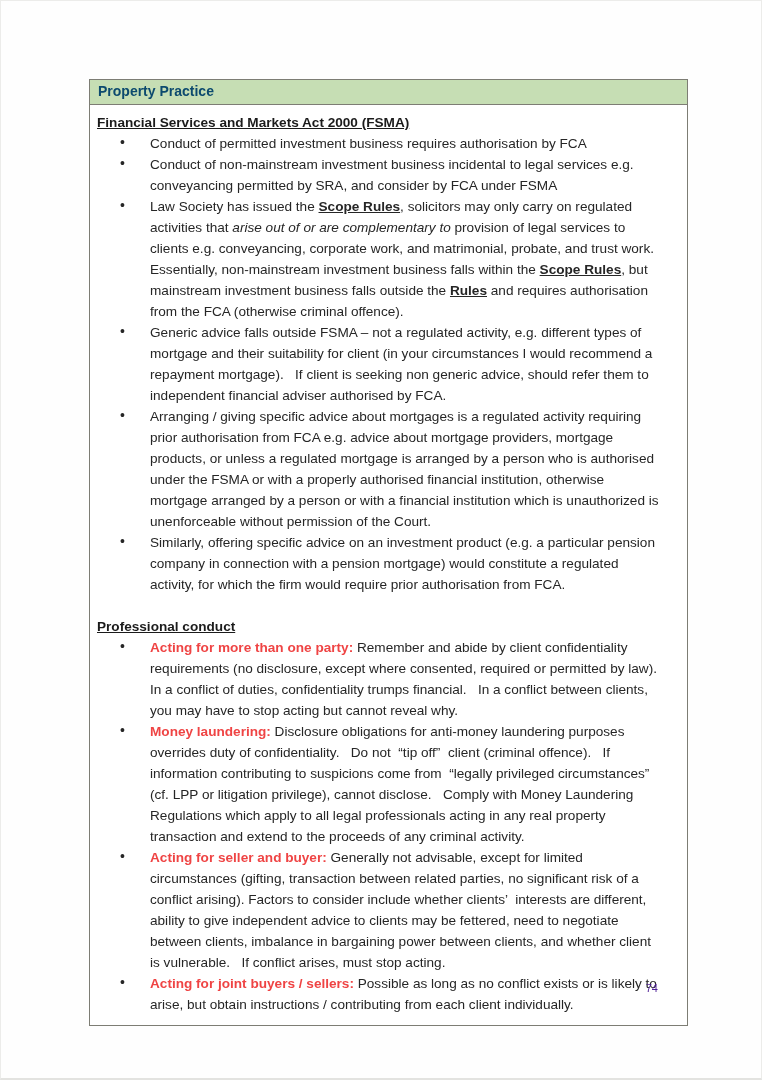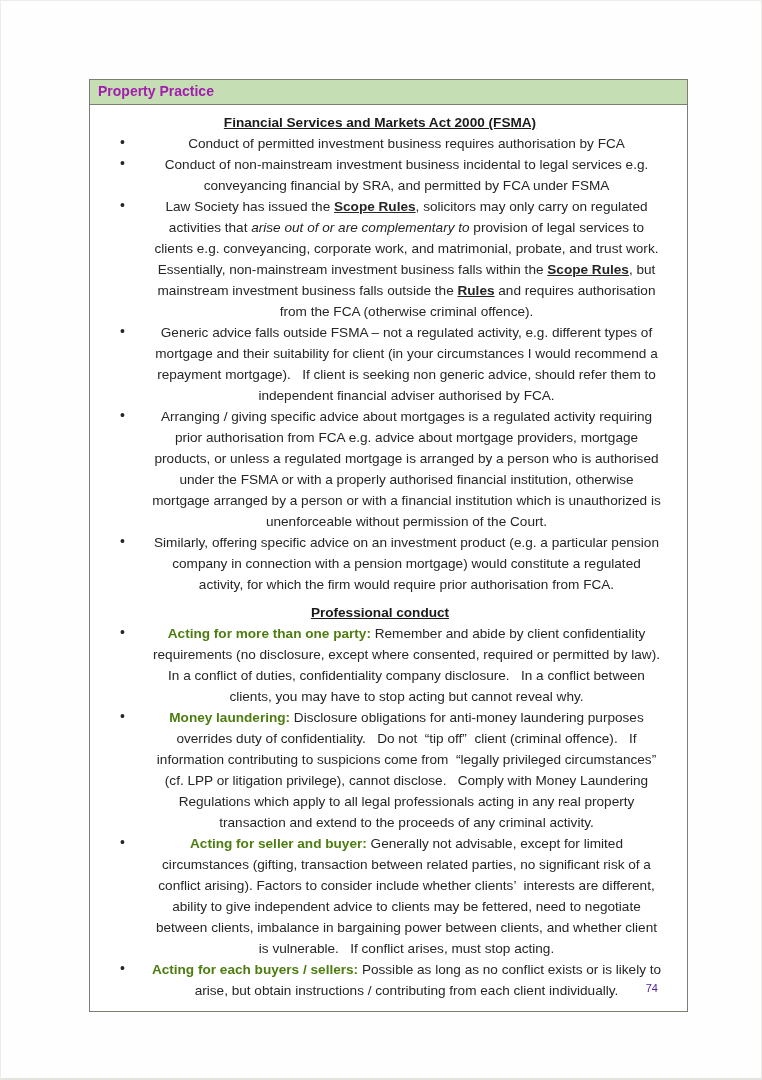--- a/index.html
+++ b/index.html
@@ -21,29 +21,29 @@
     border:1px solid #7d7d74;
     box-sizing:border-box;
     background:#ffffff;
   }
   .table-header{
     border-bottom:1px solid #7d7d74;
     padding:2px 8px 3px 8px;
     font-size:14px;
     font-weight:700;
     line-height:19px;
-    color:#a21caf;
+    color:#0c4a6e;
   }
   .table-body{
     padding:7px 24px 10px 7px;
     font-size:13.6px;
     line-height:21px;
   }
-  .section{margin:0;text-align:center;}
-  .section + .section{margin-top:7px;}
+  .section{margin:0;}
+  .section + .section{margin-top:21px;}
   .section-title{
     font-weight:700;
     text-decoration:underline;
     color:#1b1b1b;
   }
   ul.bullets{
     list-style:none;
     margin:0;padding:0 0 0 23px;
   }
   ul.bullets li{
@@ -51,21 +51,21 @@
     padding-left:30px;
     white-space:pre-wrap;
   }
   ul.bullets li .bullet{
     position:absolute;
     left:0;top:-1px;
     font-size:14px;
   }
   .u{text-decoration:underline;font-weight:bold;}
   em{}
-  strong{font-weight:700;color:#4d7c0f;}
+  strong{font-weight:700;color:#ef4444;}
   .page-number{
     position:absolute;
     top:981px;
     right:103px;
     font-size:11px;
     color:#4c1d95;
   }
 </style>
 </head>
 <body>
@@ -73,32 +73,32 @@
 <div class="page">
   <div class="notes-table">
     <div class="table-header" style="background: rgb(198, 222, 180);">
       <span>Property Practice</span>
     </div>
     <div class="table-body">
         <div class="section">
           <div class="section-title">Financial Services and Markets Act 2000 (FSMA)</div>
           <ul class="bullets">
             <li><span class="bullet">•</span><span>Conduct of permitted investment business requires authorisation by FCA</span></li>
-            <li><span class="bullet">•</span><span>Conduct of non-mainstream investment business incidental to legal services e.g. conveyancing financial by SRA, and permitted by FCA under FSMA</span></li>
+            <li><span class="bullet">•</span><span>Conduct of non-mainstream investment business incidental to legal services e.g. conveyancing permitted by SRA, and consider by FCA under FSMA</span></li>
             <li><span class="bullet">•</span><span>Law Society has issued the </span><span class="u">Scope Rules</span><span>, solicitors may only carry on regulated activities that </span><em>arise out of or are complementary to</em><span> provision of legal services to clients e.g. conveyancing, corporate work, and matrimonial, probate, and trust work.   Essentially, non-mainstream investment business falls within the </span><span class="u">Scope Rules</span><span>, but mainstream investment business falls outside the </span><span class="u">Rules</span><span> and requires authorisation from the FCA (otherwise criminal offence).</span></li>
             <li><span class="bullet">•</span><span>Generic advice falls outside FSMA – not a regulated activity, e.g. different types of mortgage and their suitability for client (in your circumstances I would recommend a repayment mortgage).   If client is seeking non generic advice, should refer them to independent financial adviser authorised by FCA.</span></li>
             <li><span class="bullet">•</span><span>Arranging / giving specific advice about mortgages is a regulated activity requiring prior authorisation from FCA e.g. advice about mortgage providers, mortgage products, or unless a regulated mortgage is arranged by a person who is authorised under the FSMA or with a properly authorised financial institution, otherwise mortgage arranged by a person or with a financial institution which is unauthorized is unenforceable without permission of the Court.</span></li>
             <li><span class="bullet">•</span><span>Similarly, offering specific advice on an investment product (e.g. a particular pension company in connection with a pension mortgage) would constitute a regulated activity, for which the firm would require prior authorisation from FCA.</span></li>
           </ul>
         </div>
         <div class="section">
           <div class="section-title">Professional conduct</div>
           <ul class="bullets">
-            <li><span class="bullet">•</span><strong>Acting for more than one party:</strong><span> Remember and abide by client confidentiality requirements (no disclosure, except where consented, required or permitted by law).   In a conflict of duties, confidentiality company disclosure.   In a conflict between clients, you may have to stop acting but cannot reveal why.</span></li>
+            <li><span class="bullet">•</span><strong>Acting for more than one party:</strong><span> Remember and abide by client confidentiality requirements (no disclosure, except where consented, required or permitted by law).   In a conflict of duties, confidentiality trumps financial.   In a conflict between clients, you may have to stop acting but cannot reveal why.</span></li>
             <li><span class="bullet">•</span><strong>Money laundering:</strong><span> Disclosure obligations for anti-money laundering purposes overrides duty of confidentiality.   Do not  “tip off”  client (criminal offence).   If information contributing to suspicions come from  “legally privileged circumstances”  (cf. LPP or litigation privilege), cannot disclose.   Comply with Money Laundering Regulations which apply to all legal professionals acting in any real property transaction and extend to the proceeds of any criminal activity.</span></li>
             <li><span class="bullet">•</span><strong>Acting for seller and buyer:</strong><span> Generally not advisable, except for limited circumstances (gifting, transaction between related parties, no significant risk of a conflict arising). Factors to consider include whether clients’  interests are different, ability to give independent advice to clients may be fettered, need to negotiate between clients, imbalance in bargaining power between clients, and whether client is vulnerable.   If conflict arises, must stop acting.</span></li>
-            <li><span class="bullet">•</span><strong>Acting for each buyers / sellers:</strong><span> Possible as long as no conflict exists or is likely to arise, but obtain instructions / contributing from each client individually.</span></li>
+            <li><span class="bullet">•</span><strong>Acting for joint buyers / sellers:</strong><span> Possible as long as no conflict exists or is likely to arise, but obtain instructions / contributing from each client individually.</span></li>
           </ul>
         </div>
       </div>
   </div>
   <div class="page-number">74</div>
 </div>
 
 </body></html>

